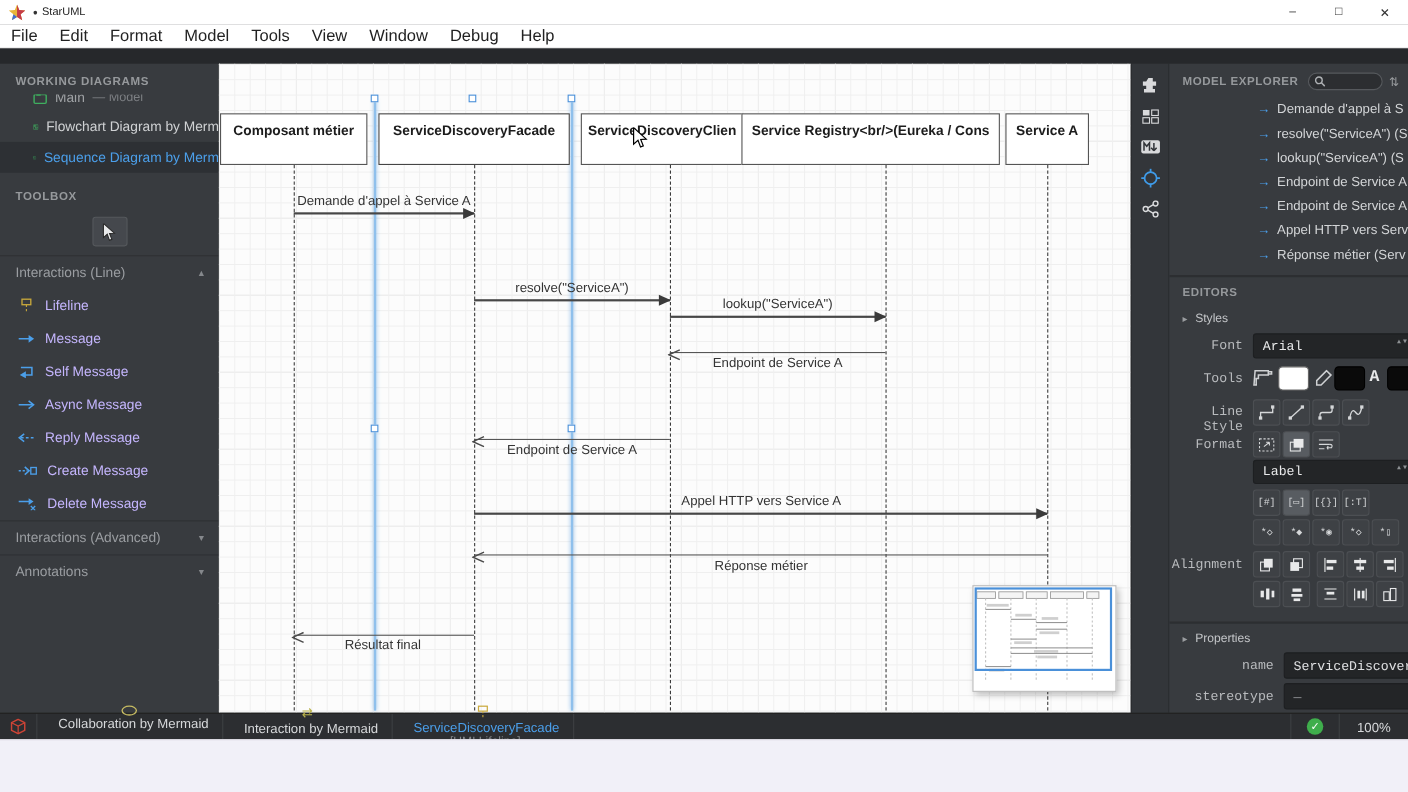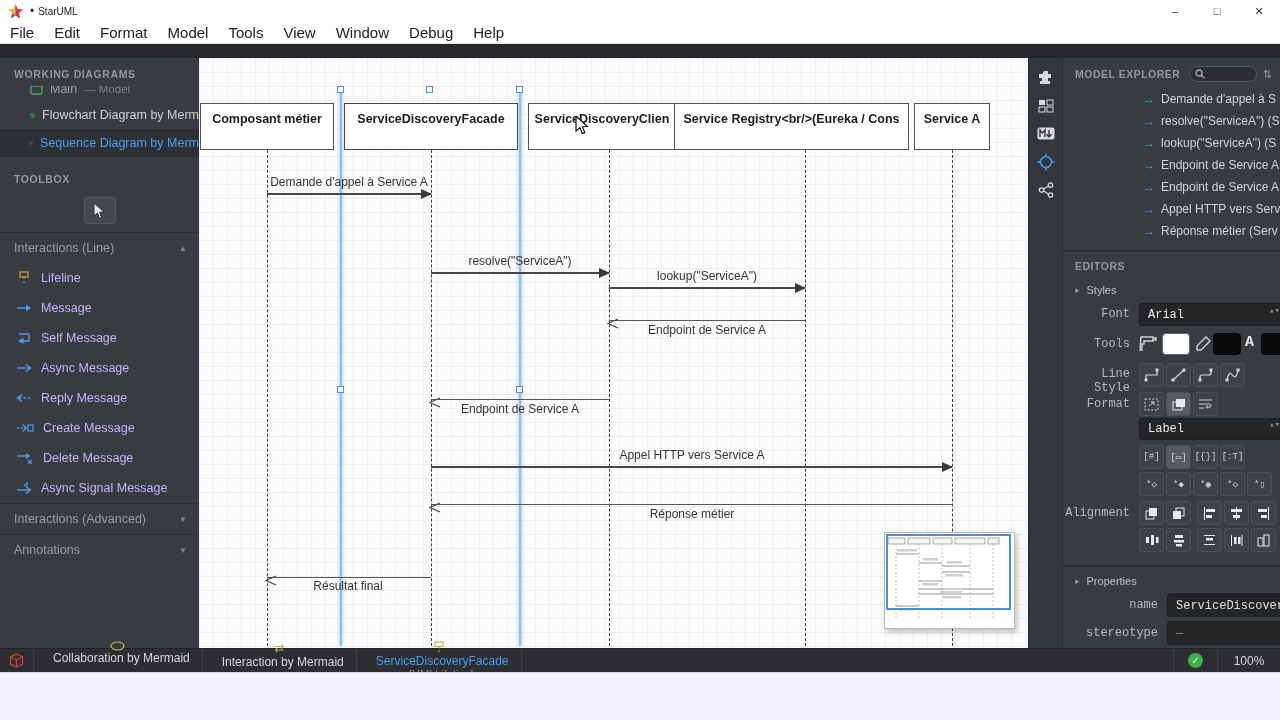--- a/index.html
+++ b/index.html
@@ -224,28 +224,20 @@
       <span class="lbl">Create Message</span>
     </div>
     <div class="tb-item">
       <svg width="18" height="12" viewBox="0 0 18 12">
           <line x1="1" y1="4" x2="11" y2="4" stroke="#4b9fea" stroke-width="1.4"></line>
           <polygon points="10,1 14.5,4 10,7" fill="#4b9fea"></polygon>
           <line x1="12" y1="8" x2="16" y2="12" stroke="#4b9fea" stroke-width="1.2"></line>
           <line x1="16" y1="8" x2="12" y2="12" stroke="#4b9fea" stroke-width="1.2"></line>
         </svg>
       <span class="lbl">Delete Message</span>
-    </div>
-    <div class="tb-item">
-      <svg width="16" height="12" viewBox="0 0 16 12">
-          <line x1="1" y1="8" x2="14" y2="8" stroke="#4b9fea" stroke-width="1.4"></line>
-          <polyline points="10,4.5 14.5,8 10,11.5" fill="none" stroke="#4b9fea" stroke-width="1.4"></polyline>
-          <polyline points="8,4 11,1 11,4" fill="none" stroke="#4b9fea" stroke-width="1.1"></polyline>
-        </svg>
-      <span class="lbl">Async Signal Message</span>
     </div>
 
     <div class="tb-section">
       <span class="lbl">Interactions (Advanced)</span>
       <span class="tri">▼</span>
     </div>
     <div class="tb-section">
       <span class="lbl">Annotations</span>
       <span class="tri">▼</span>
     </div>

